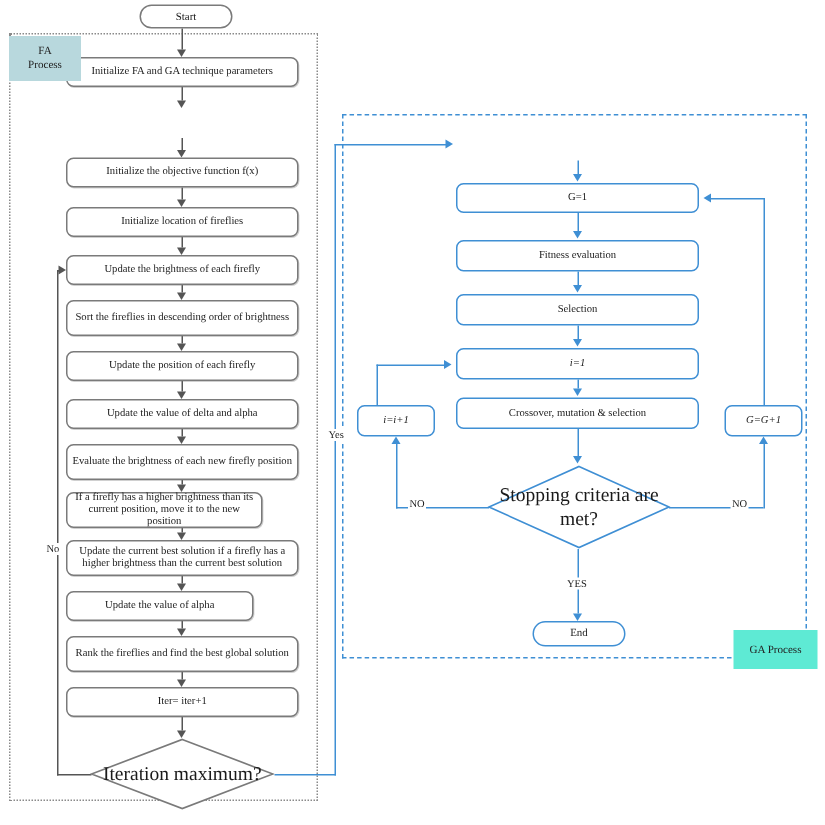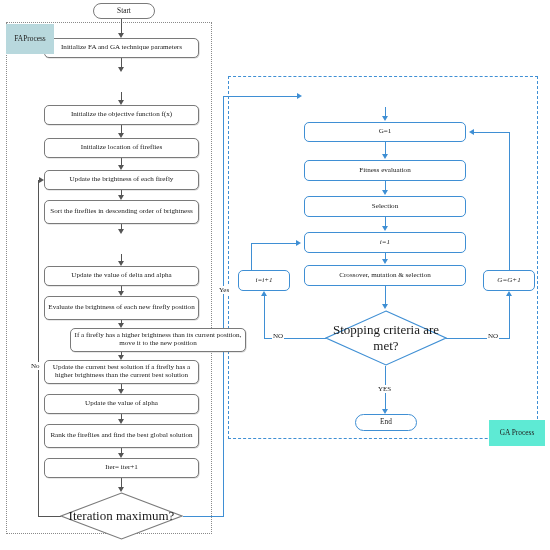--- a/index.html
+++ b/index.html
@@ -118,38 +118,39 @@
   .italic{ font-style:italic; }
 </style>
 </head>
 <body>
 
 <div id="canvas">
 
   <div class="fa-frame" style="left:6px;  top:22px;  width:206px; height:512px;"></div>
   <div class="ga-frame" style="left:228px; top:76px; width:310px; height:363px;"></div>
 
-  <div class="tag tag-fa" style="left:6px; top:24px; width:48px; height:30px; flex-direction:row;">
+  <div class="tag tag-fa" style="left:6px; top:24px; width:48px; height:30px; flex-direction:column;">
     <span>FA</span>
     <span>Process</span>
   </div>
   <div class="tag tag-ga" style="left:489px; top:420px; width:56px; height:26px;">GA Process</div>
 
   <div class="node terminator" style="left:93px; top:3px; width:62px; height:16px;">Start</div>
 
   <div class="node fa-box" style="left:44px; top:38px;  width:155px; height:20px;">Initialize FA and GA technique parameters</div>
   <div class="node fa-box" style="left:44px; top:138px; width:155px; height:20px;">Initialize location of fireflies</div>
   <div class="node fa-box" style="left:44px; top:105px; width:155px; height:20px;">Initialize the objective function f(x)</div>
   <div class="node fa-box" style="left:44px; top:170px; width:155px; height:20px;">Update the brightness of each firefly</div>
   <div class="node fa-box" style="left:44px; top:200px; width:155px; height:24px;">Sort the fireflies in descending order of brightness</div>
+  <div class="node fa-box" style="left:44px; top:234px; width:155px; height:20px;">Update the position of each firefly</div>
   <div class="node fa-box" style="left:44px; top:266px; width:155px; height:20px;">Update the value of delta and alpha</div>
   <div class="node fa-box" style="left:44px; top:296px; width:155px; height:24px;">Evaluate the brightness of each new firefly position</div>
-  <div class="node fa-box" style="left:44px; top:328px; width:176px; height:24px;margin-left:26px;">If a firefly has a higher brightness than its current position, move it to the new position</div>
+  <div class="node fa-box" style="left:44px; top:328px; width:131px; height:24px;">If a firefly has a higher brightness than its current position, move it to the new position</div>
   <div class="node fa-box" style="left:44px; top:360px; width:155px; height:24px;">Update the current best solution if a firefly has a higher brightness than the current best solution</div>
-  <div class="node fa-box" style="left:44px; top:394px; width:155px; height:20px;">Update the value of alpha</div>
+  <div class="node fa-box" style="left:44px; top:394px; width:125px; height:20px;">Update the value of alpha</div>
   <div class="node fa-box" style="left:44px; top:424px; width:155px; height:24px;">Rank the fireflies and find the best global solution</div>
   <div class="node fa-box" style="left:44px; top:458px; width:155px; height:20px;">Iter= iter+1</div>
 
   <div class="diamond" style="left:60px; top:492px; width:123px; height:48px;">
     <svg width="123" height="48" viewBox="0 0 123 48">
       <polygon points="61.5,1 122,24 61.5,47 1,24" fill="#ffffff" stroke="#7a7a7a" stroke-width="1.1"></polygon>
     </svg>
     <div class="dtext">Iteration maximum?</div>
   </div>
 

